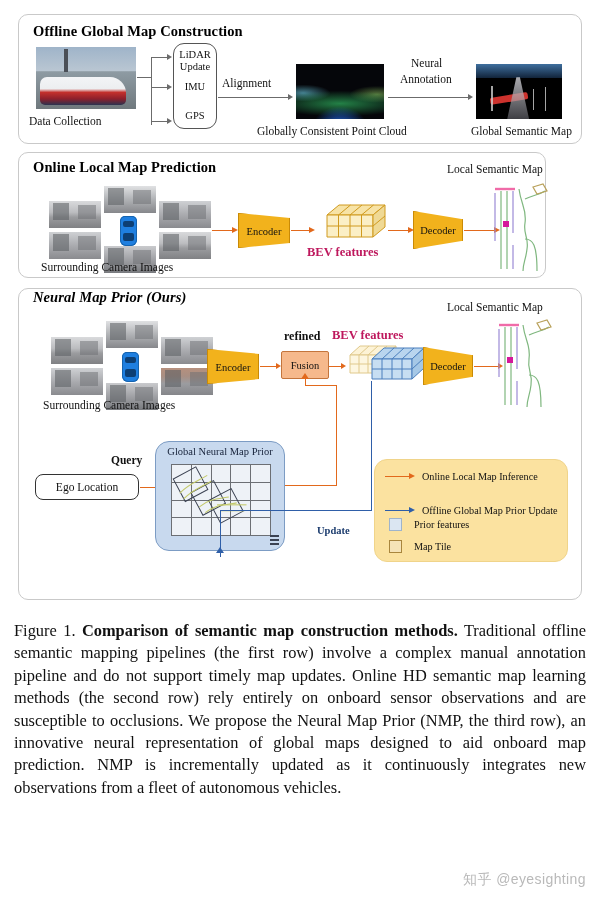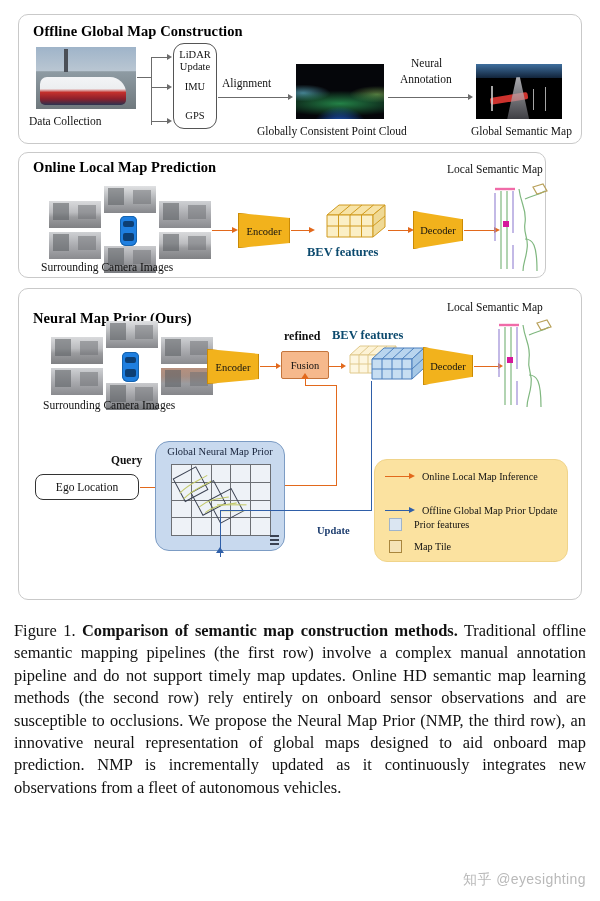--- a/index.html
+++ b/index.html
@@ -239,21 +239,21 @@
   .lg-arrow.orange .ln{ border-top:1.6px solid #e2691c; }
   .lg-arrow.orange .hd{ border-left:6px solid #e2691c; }
   .lg-arrow.blue .ln{ border-top:1.6px solid #2f5fa8; }
   .lg-arrow.blue .hd{ border-left:6px solid #2f5fa8; }
   .lg-sw{ width:13px; height:13px; flex:0 0 13px; }
   .sw-prior{ background:#dbe6f2; border:1px solid #9fb4cc; }
   .sw-tile{ background:#f5e3b7; border:1.2px solid #a9863d; }
 
   
   .lbl-bev{
-    position:absolute; font-weight:bold; font-size:12.5px; color:#0c4a6e; white-space:nowrap;
+    position:absolute; font-weight:bold; font-size:12.5px; color:#be185d; white-space:nowrap;
     font-family:"Liberation Serif", serif;
   }
   .lbl-refined{
     position:absolute; font-weight:bold; font-size:12px; color:#111; white-space:nowrap;
   }
   .lbl-bold{
     position:absolute; font-weight:bold; font-size:11.5px; color:#111; white-space:nowrap;
   }
   .lbl-update{
     position:absolute; font-weight:bold; font-size:10.5px; color:#1c3c6e; white-space:nowrap;
@@ -422,21 +422,21 @@
           <polygon points="52,4 62,1 66,8 56,11" stroke="#b9a15a" fill="none"></polygon>
           <path d="M44 56 C 52 56, 56 62, 56 88" stroke="#7fb77f"></path>
           <rect x="22" y="38" width="6" height="6" fill="#d5189b" stroke="none"></rect>
         </g>
       </svg>
     </div>
   </div>
 
   <div class="panel" id="panel-nmp">
 
-    <div class="panel-title" style="left:14px; top:21px;">Neural Map Prior (Ours)</div>
+    <div class="panel-title" style="left:14px; top:0;font-style:italic;">Neural Map Prior (Ours)</div>
 
     <div>
       <div class="photo photo-street" style="left:32px;  top:48px; width:52px; height:27px;"></div>
       <div class="photo photo-street v2" style="left:32px;  top:79px; width:52px; height:27px;"></div>
       <div class="photo photo-street v3" style="left:87px;  top:32px; width:52px; height:27px;"></div>
       <div class="photo photo-street v4" style="left:87px;  top:94px; width:52px; height:27px;"></div>
       <div class="photo photo-street v2" style="left:142px; top:48px; width:52px; height:27px;"></div>
       <div class="photo photo-street tint" style="left:142px; top:79px; width:52px; height:27px;"></div>
 
       <div class="car-icon" style="left:103px; top:63px; width:17px; height:30px;">

